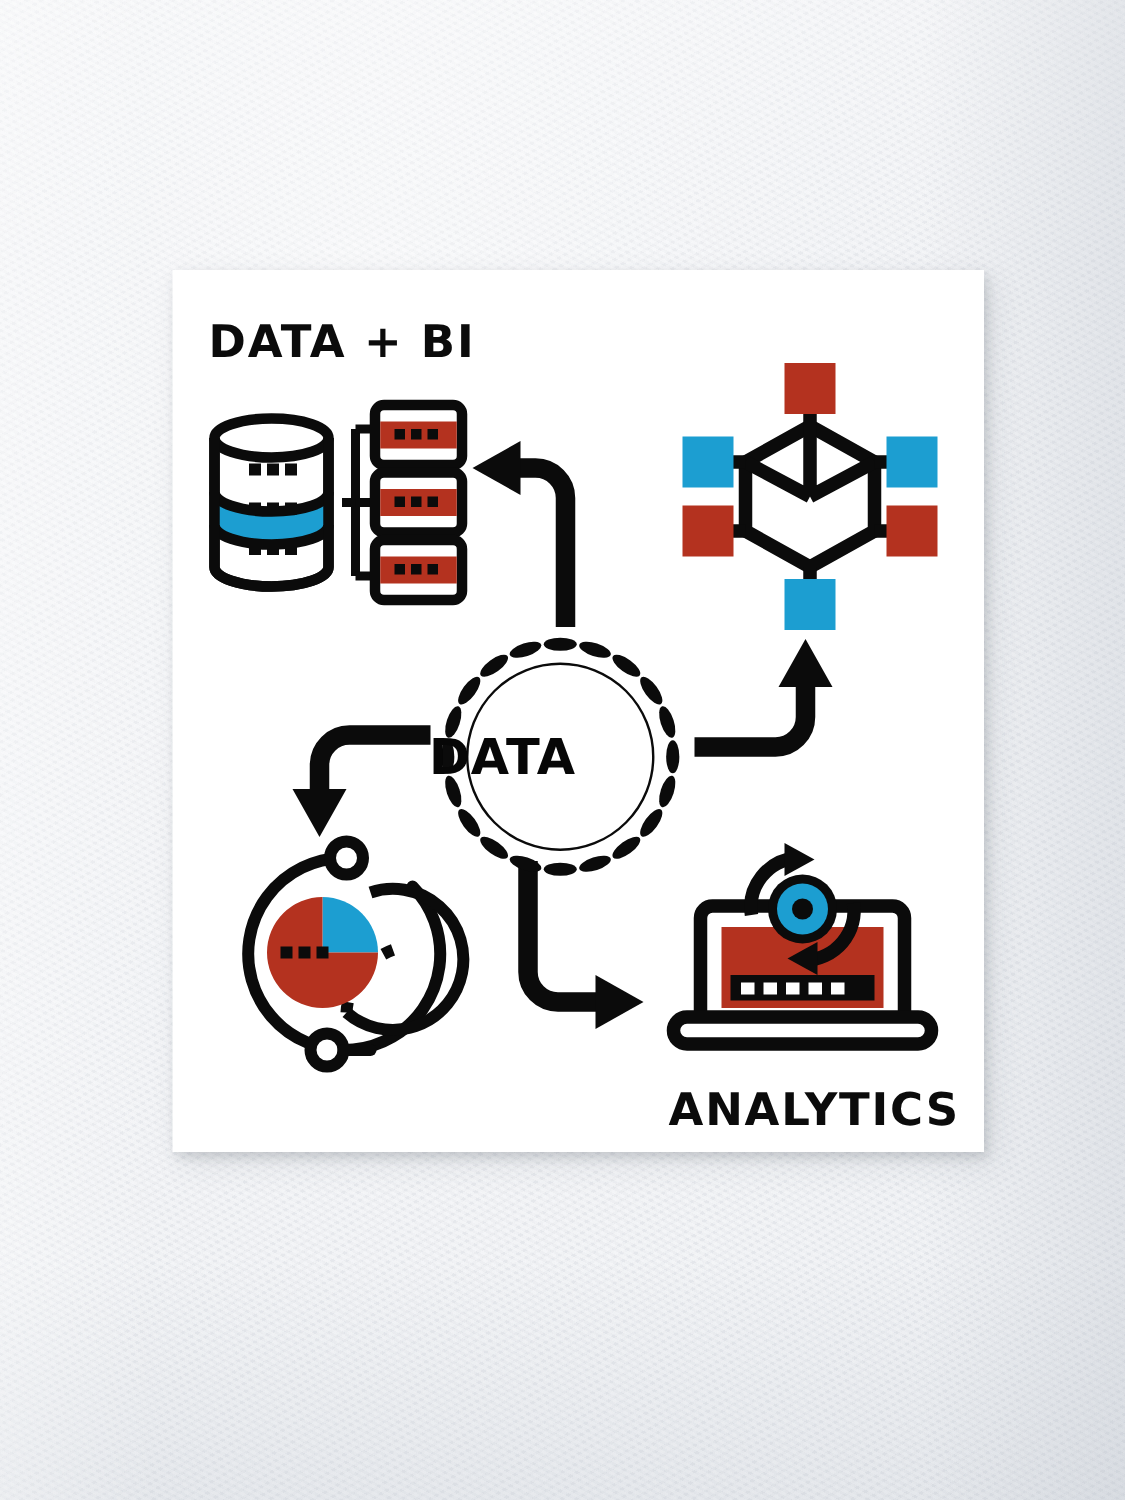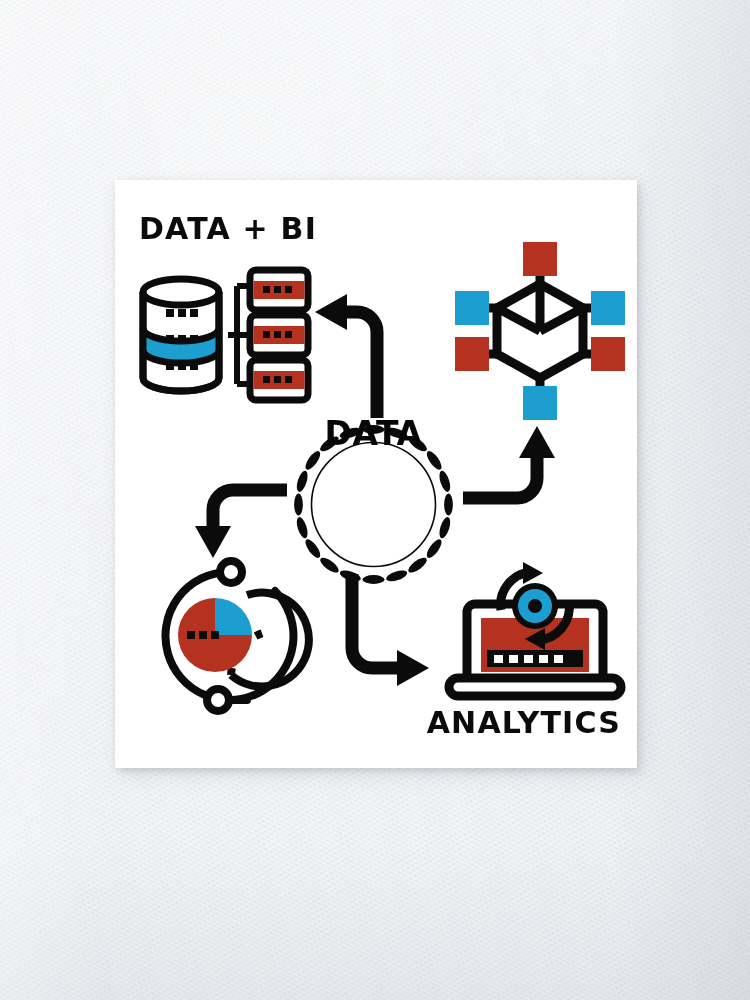--- a/index.html
+++ b/index.html
@@ -46,62 +46,62 @@
   #poster {
     position: absolute;
     left: 115px;
     top: 180px;
     width: 522px;
     height: 588px;
     background: #ffffff;
     box-shadow:
       2px 3px 7px rgba(70,78,90,.20),
       6px 8px 20px rgba(70,78,90,.10);
+    padding-left: 19px;
   }
   #poster-inner {
     position: absolute;
     inset: 0;
   }
 
   
   .label {
     position: absolute;
     font-family: "DejaVu Sans", "Liberation Sans", sans-serif;
     font-weight: 700;
     color: #0b0b0b;
     letter-spacing: 1.2px;
     font-size: 30px;
     line-height: 1;
     white-space: nowrap;
   }
   #label-data-bi   { left: 24px;  top: 34px; }
   #label-big-data  { right: 18px; top: 34px; }
   #label-data-viz  { left: 24px;  top: 546px; }
-  #label-analytics { right: 16px; top: 528px; }
+  #label-analytics { right: 16px; top: 546px; }
 
   
   .icon-box { position: absolute; }
   #icon-database { left: 18px;  top: 90px;  width: 180px; height: 130px; }
   #icon-bigdata  { left: 340px; top: 62px;  width: 170px; height: 175px; }
   #icon-dataviz  { left: 20px;  top: 376px; width: 175px; height: 160px; }
   #icon-analytics{ left: 330px; top: 382px; width: 180px; height: 155px; }
 
   
   #center-badge {
     position: absolute;
     left: 171px;
     top: 237px;
     width: 175px;
     height: 175px;
   }
   #center-text {
     position: absolute;
     inset: 0;
     display: flex;
-    flex-direction: column;
     align-items: center;
     justify-content: flex-start;
     pointer-events: none;
   }
   #center-text .line {
     font-family: "DejaVu Sans", "Liberation Sans", sans-serif;
     font-weight: 700;
     font-size: 33px;
     letter-spacing: .5px;
     color: #070707;

